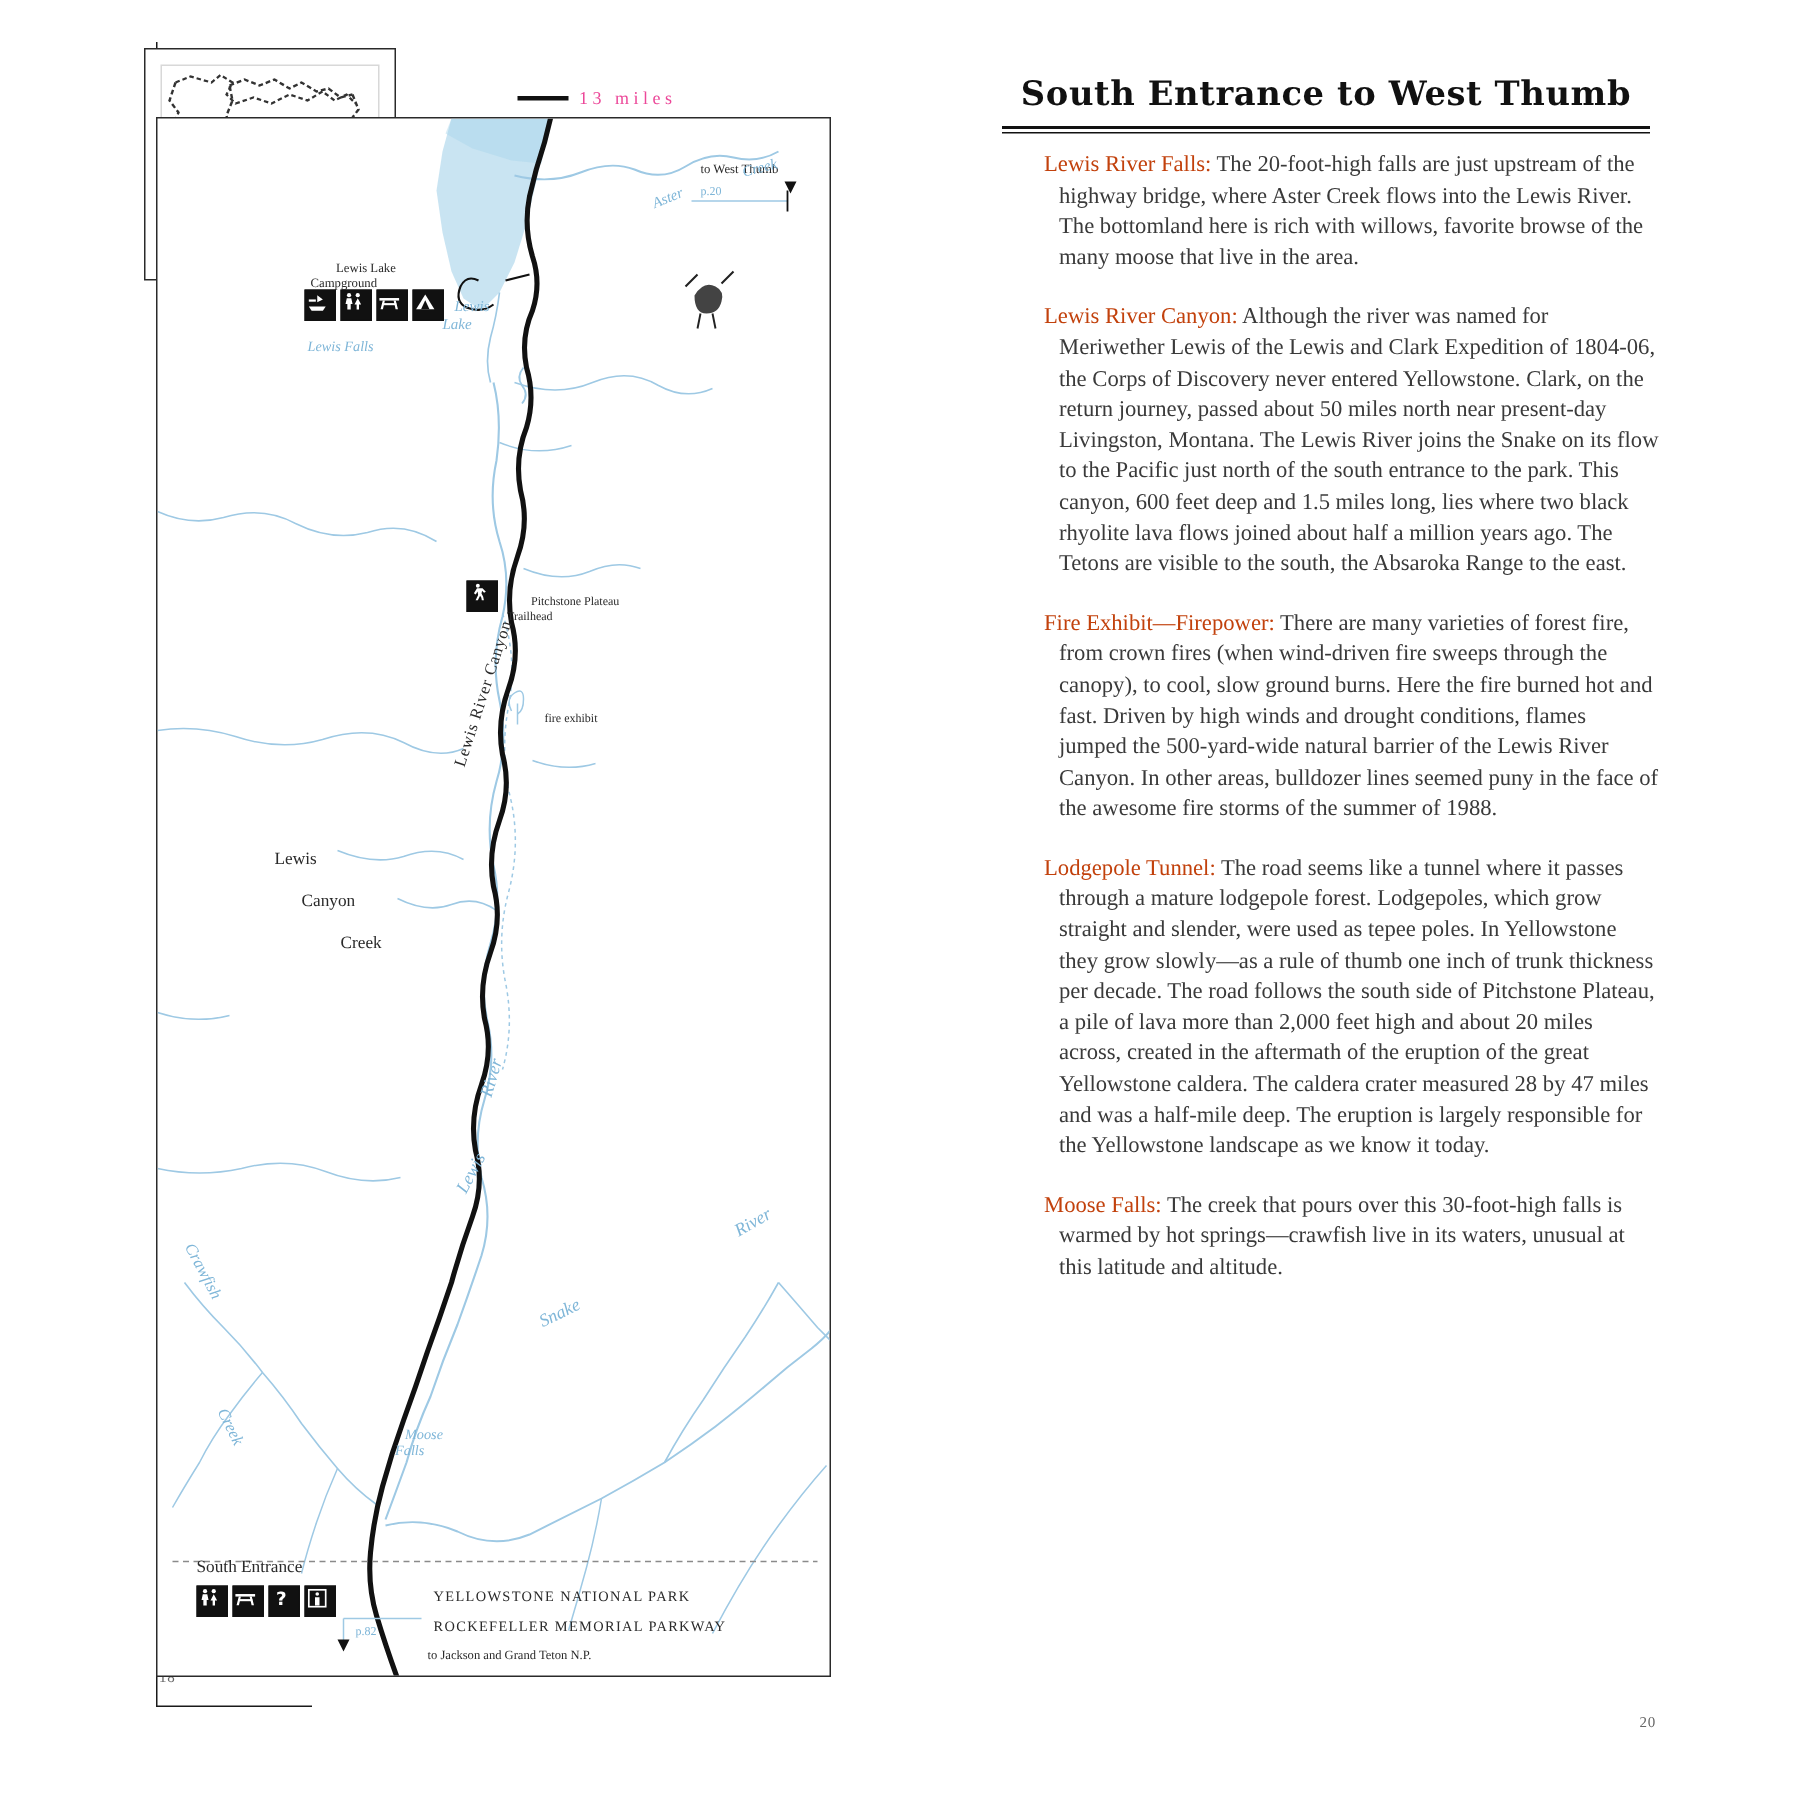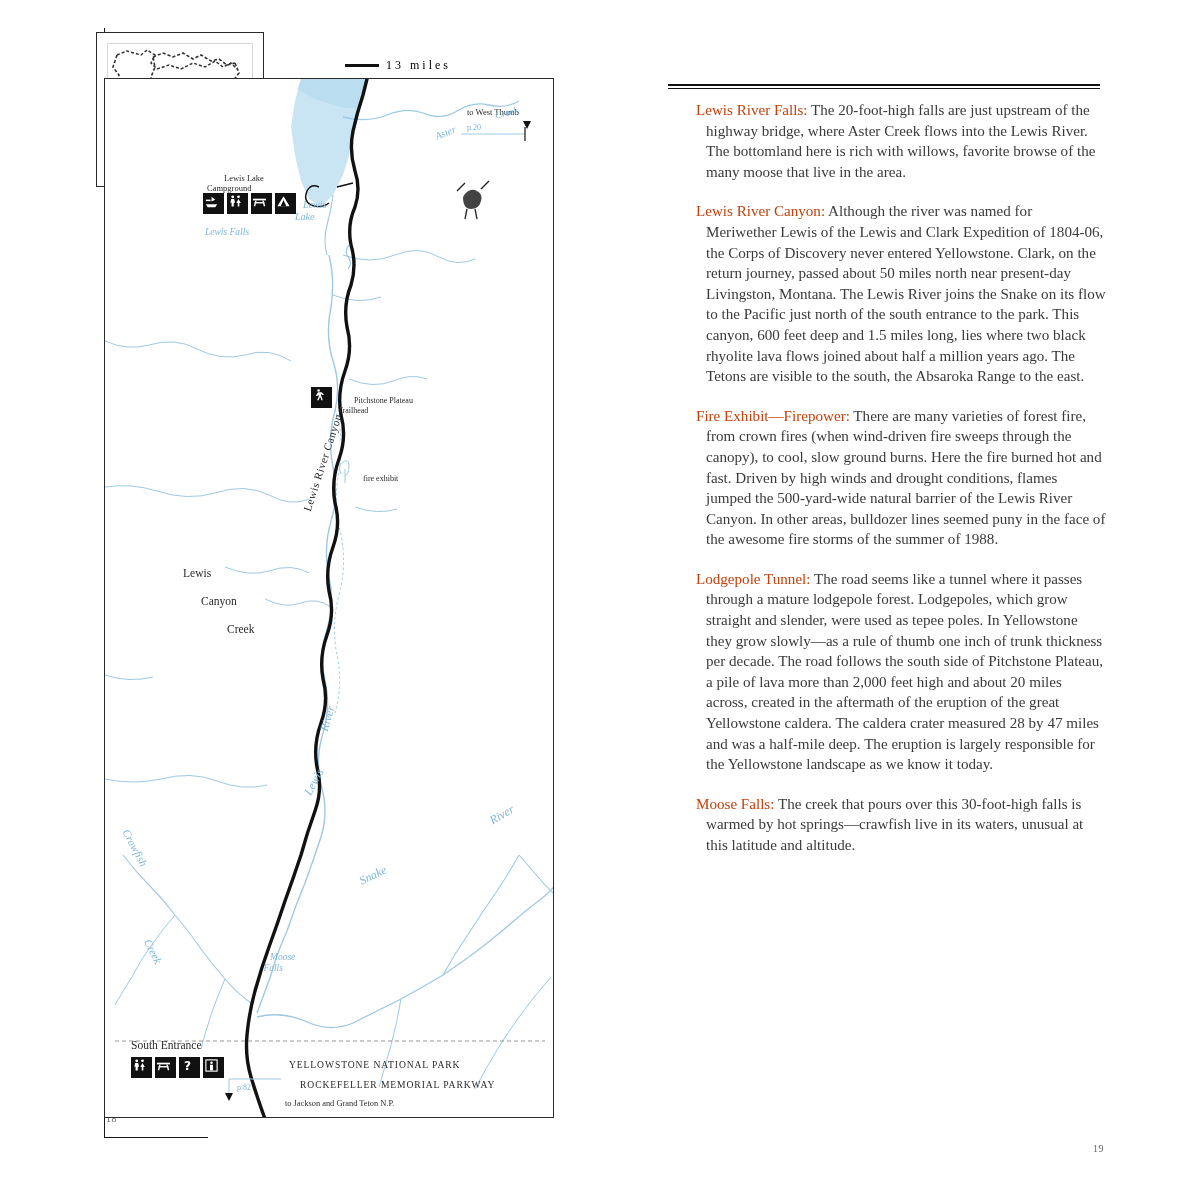--- a/index.html
+++ b/index.html
@@ -129,21 +129,21 @@
   }
   #mapbox svg { position: absolute; left: 0; top: 0; }
 
   .topscale {
     position: absolute;
     left: 345px; top: 58px;
     display: flex; align-items: center; gap: 7px;
   }
   .topscale .bar { width: 34px; height: 3.4px; background: #111; }
   .topscale .txt {
-    font-size: 12px; letter-spacing: 3px; color: #000000;
+    font-size: 12px; letter-spacing: 3px; color: #ec4899;
     font-family: "Liberation Serif", serif;
   }
 
   
   .mlabel {
     position: absolute;
     font-family: "Liberation Serif", serif;
     color: #2a2a2a;
     white-space: pre;
     line-height: 1.18;
@@ -442,31 +442,32 @@
         <div class="chip">
           <svg width="15" height="15" viewBox="0 0 16 16">
               <rect x="2" y="2" width="12" height="12" fill="none" stroke="#fff" stroke-width="1.2"></rect>
               <circle cx="8" cy="5" r="1.3" fill="#fff"></circle>
               <path d="M6.4 7.2h3.2v6H6.4z" fill="#fff"></path>
             </svg>
         </div>
       </div>
 
       <div class="mlabel" style="left:184px; top:980px; font-size:9.6px; letter-spacing:.9px;">YELLOWSTONE NATIONAL PARK</div>
-      <div class="mlabel" style="left:195px; top:1000px; font-size:9.6px; letter-spacing:.9px;">ROCKEFELLER MEMORIAL PARKWAY</div>
+      <div class="mlabel" style="left:184px; top:1000px; font-size:9.6px; letter-spacing:.9px;">ROCKEFELLER MEMORIAL PARKWAY</div>
       <div class="mlabel" style="left:180px; top:1020px; font-size:8.4px;">to Jackson and Grand Teton N.P.</div>
       <div class="mlabel water" style="left:132px; top:1004px; font-size:8px; font-style:normal;">p.82</div>
     </div>
   </div>
 
   <div id="right-page">
+    <div id="headline">South Entrance to West Thumb</div>
     <div id="headrule"></div>
     <div id="body">
         <div class="para"><span class="lead">Lewis River Falls:</span><span> The 20-foot-high falls are just upstream of the highway bridge, where Aster Creek flows into the Lewis River. The bottomland here is rich with willows, favorite browse of the many moose that live in the area.</span></div>
         <div class="para"><span class="lead">Lewis River Canyon:</span><span> Although the river was named for Meriwether Lewis of the Lewis and Clark Expedition of 1804-06, the Corps of Discovery never entered Yellowstone. Clark, on the return journey, passed about 50 miles north near present-day Livingston, Montana. The Lewis River joins the Snake on its flow to the Pacific just north of the south entrance to the park. This canyon, 600 feet deep and 1.5 miles long, lies where two black rhyolite lava flows joined about half a million years ago. The Tetons are visible to the south, the Absaroka Range to the east.</span></div>
         <div class="para"><span class="lead">Fire Exhibit—Firepower:</span><span> There are many varieties of forest fire, from crown fires (when wind-driven fire sweeps through the canopy), to cool, slow ground burns. Here the fire burned hot and fast. Driven by high winds and drought conditions, flames jumped the 500-yard-wide natural barrier of the Lewis River Canyon. In other areas, bulldozer lines seemed puny in the face of the awesome fire storms of the summer of 1988.</span></div>
         <div class="para"><span class="lead">Lodgepole Tunnel:</span><span> The road seems like a tunnel where it passes through a mature lodgepole forest. Lodgepoles, which grow straight and slender, were used as tepee poles. In Yellowstone they grow slowly—as a rule of thumb one inch of trunk thickness per decade. The road follows the south side of Pitchstone Plateau, a pile of lava more than 2,000 feet high and about 20 miles across, created in the aftermath of the eruption of the great Yellowstone caldera. The caldera crater measured 28 by 47 miles and was a half-mile deep. The eruption is largely responsible for the Yellowstone landscape as we know it today.</span></div>
         <div class="para"><span class="lead">Moose Falls:</span><span> The creek that pours over this 30-foot-high falls is warmed by hot springs—crawfish live in its waters, unusual at this latitude and altitude.</span></div>
       </div>
-    <div class="folio-right">19</div>
+    <div class="folio-right">20</div>
   </div>
 
 </div>
 
 </body></html>

